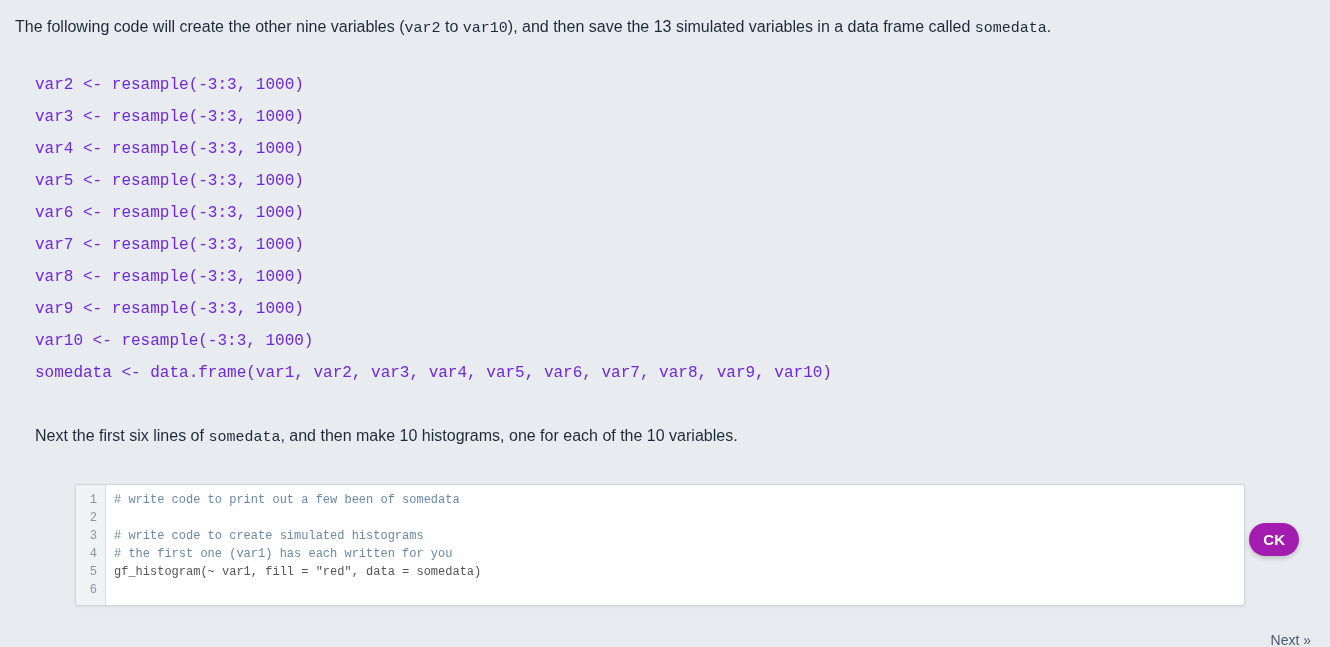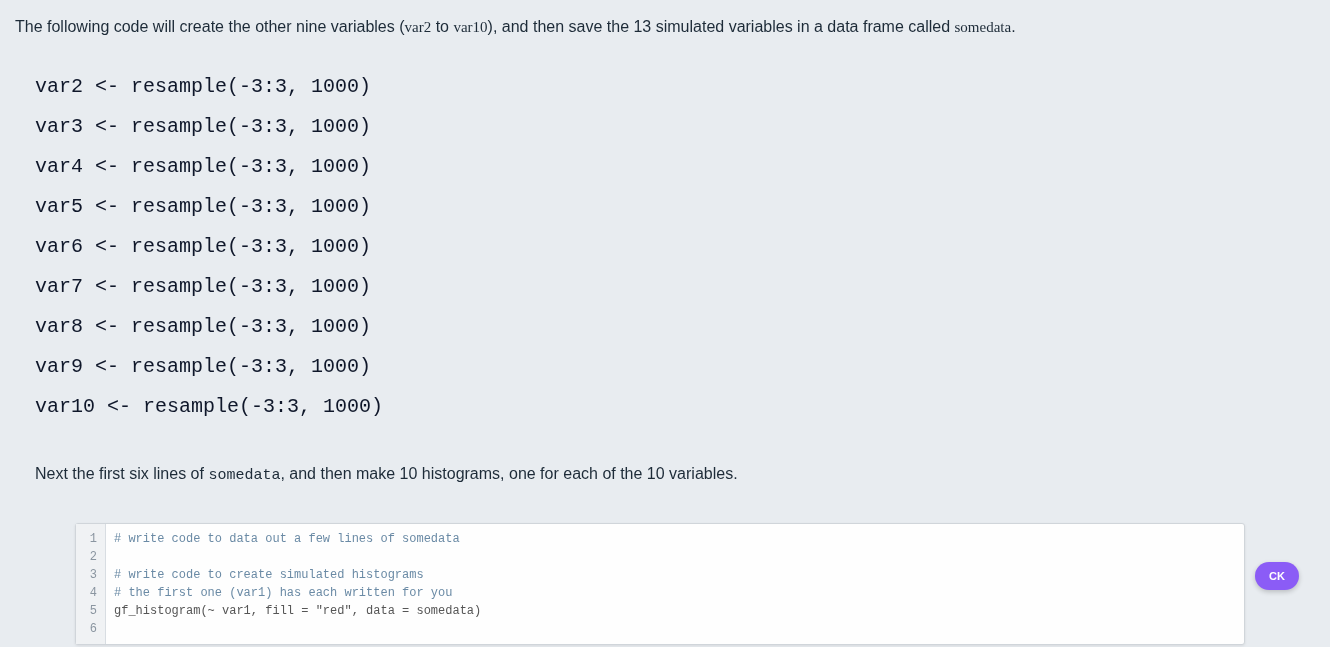--- a/index.html
+++ b/index.html
@@ -14,28 +14,28 @@
       width: 1330px;
       color: #2a3a4a;
       font-size: 16px;
     }
     .intro-text {
       margin-bottom: 28px;
       color: #1d2b38;
       line-height: 1.5;
     }
     .intro-text .code-inline {
-      font-family: Liberation Serif, serif;
+      font-family: Liberation Mono, monospace;
       font-size: 15px;
     }
     .code-block {
       font-family: 'Courier New', monospace;
-      font-size: 20px;
+      font-size: 16px;
       line-height: 2;
-      color: #0f172a;
+      color: #6d28d9;
       padding-left: 20px;
       margin-bottom: 35px;
     }
     .code-block .line {
       white-space: pre;
     }
     .instruction-text {
       margin-bottom: 35px;
       color: #1d2b38;
       line-height: 1.5;
@@ -84,25 +84,25 @@
       height: 18px;
       white-space: pre;
     }
     .editor-line .comment {
       color: #6a8aa5;
     }
     .ck-badge {
       position: absolute;
       right: -55px;
       top: 38px;
-      background: #8b5cf6;
+      background: #a21caf;
       color: #fff;
       border-radius: 18px;
       padding: 8px 14px;
-      font-size: 11px;
+      font-size: 15px;
       font-weight: bold;
       box-shadow: 0 2px 5px rgba(0,0,0,0.2);
     }
     .bottom-bar {
       margin-top: 26px;
       text-align: right;
       padding-right: 4px;
       color: #4a5a6a;
       font-size: 14px;
     }
@@ -117,38 +117,39 @@
 <div class="code-block">
   <div class="line">var2 &lt;- resample(-3:3, 1000)</div>
   <div class="line">var3 &lt;- resample(-3:3, 1000)</div>
   <div class="line">var4 &lt;- resample(-3:3, 1000)</div>
   <div class="line">var5 &lt;- resample(-3:3, 1000)</div>
   <div class="line">var6 &lt;- resample(-3:3, 1000)</div>
   <div class="line">var7 &lt;- resample(-3:3, 1000)</div>
   <div class="line">var8 &lt;- resample(-3:3, 1000)</div>
   <div class="line">var9 &lt;- resample(-3:3, 1000)</div>
   <div class="line">var10 &lt;- resample(-3:3, 1000)</div>
+  <div class="line">somedata &lt;- data.frame(var1, var2, var3, var4, var5, var6, var7, var8, var9, var10)</div>
 </div>
 
 <div class="instruction-text">
   <span>Next the first six lines of </span><span class="code-inline">somedata</span><span>, and then make 10 histograms, one for each of the 10 variables.</span>
 </div>
 
 <div class="editor-container">
   <div class="editor-body">
     <div class="gutter">
       <div class="gutter-line">1</div>
       <div class="gutter-line">2</div>
       <div class="gutter-line">3</div>
       <div class="gutter-line">4</div>
       <div class="gutter-line">5</div>
       <div class="gutter-line">6</div>
     </div>
     <div class="editor-content">
-      <div class="editor-line"><span class="comment"># write code to data out a few lines of somedata</span></div>
+      <div class="editor-line"><span class="comment"># write code to print out a few been of somedata</span></div>
       <div class="editor-line"><span></span></div>
       <div class="editor-line"><span class="comment"># write code to create simulated histograms</span></div>
       <div class="editor-line"><span class="comment"># the first one (var1) has each written for you</span></div>
       <div class="editor-line"><span>gf_histogram(~ var1, fill = "red", data = somedata)</span></div>
       <div class="editor-line"><span></span></div>
     </div>
   </div>
   <div class="ck-badge">CK</div>
 </div>
 

